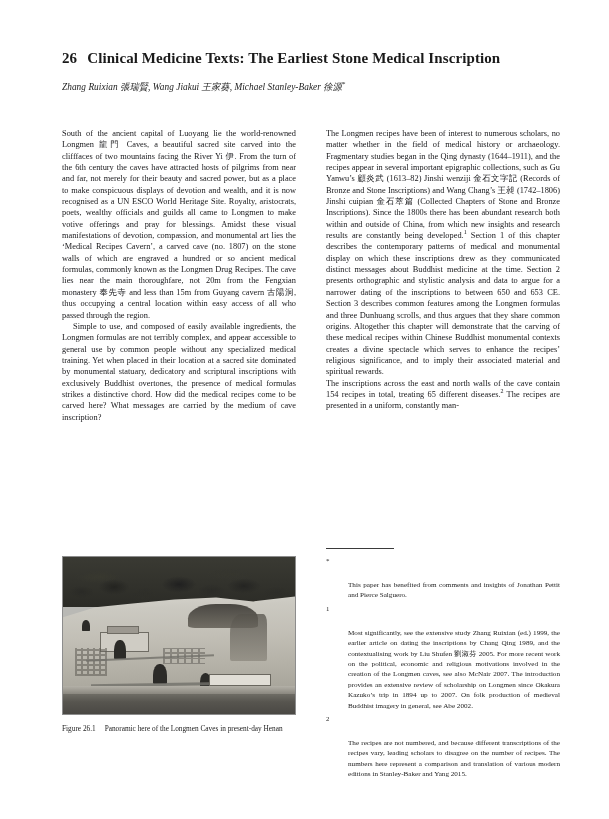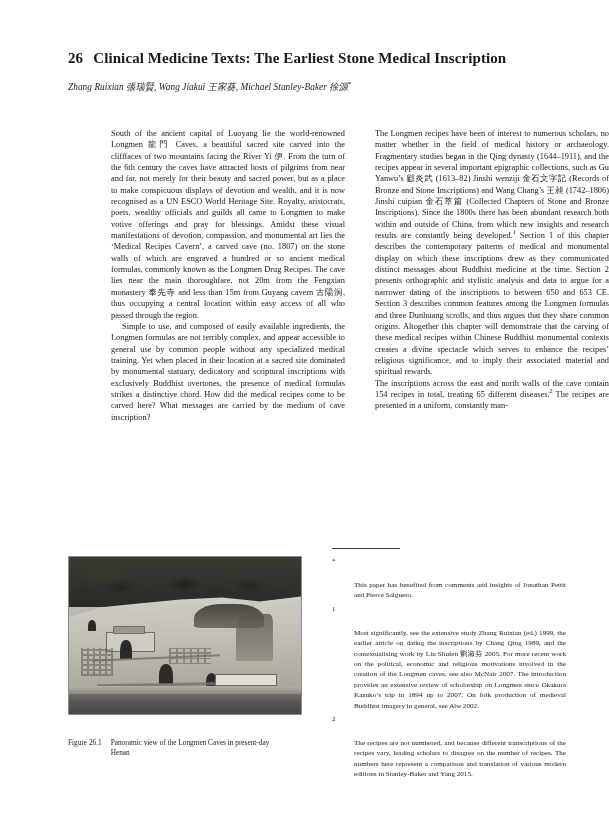--- a/index.html
+++ b/index.html
@@ -11,21 +11,21 @@
     width: 609px;
     height: 819px;
     font-family: "Liberation Serif", "DejaVu Serif", serif;
     color: #1a1a1a;
     position: relative;
     overflow: hidden;
   }
 
   .page {
     position: absolute;
-    left: 12px; top: 0;
+    left: 6px; top: 0;
     width: 568px;
     height: 819px;
     text-decoration: underline;
   }
 
   
   .chapter-head {
     position: absolute;
     left: 56px;
     top: 50px;
@@ -63,21 +63,20 @@
   
   .col {
     position: absolute;
     width: 234px;
     font-size: 8.35px;
     line-height: 11.35px;
     text-align: justify;
     text-justify: inter-word;
     hyphens: manual;
     color: #17171a;
-    margin-left: 43px;
   }
   .col-left  { left: 56px;  top: 128px; }
   .col-right { left: 320px; top: 128px; }
 
   .col p {
     margin: 0;
     text-indent: 0;
   }
   .col p.ind {
     text-indent: 11px;
@@ -174,21 +173,21 @@
     border: 0.5px solid #6a675f;
   }
   .ph-path {
     position: absolute;
     background: #72706a;
     height: 1.6px;
     opacity: .8;
   }
 
   .figure-caption {
-    margin-top: 23px;
+    margin-top: 9px;
     font-size: 7.3px;
     line-height: 10.2px;
     color: #1c1c1c;
     display: flex;
     gap: 9px;
   }
   .figure-caption .fc-label { white-space: nowrap; }
   .figure-caption .fc-text  { max-width: 178px; }
 
   
@@ -272,21 +271,21 @@
       <div class="ph-path" style="left:10%; top:64%; width:55%; transform:rotate(-2.5deg);"></div>
       <div class="ph-path" style="left:12%; top:80%; width:62%; height:3px; transform:rotate(-1deg);"></div>
 
       <div class="ph-bank"></div>
       <div class="ph-pavilion" style="left:63%; bottom:18%; width:26%; height:6%;"></div>
       <div class="ph-water"></div>
     </div>
 
     <div class="figure-caption">
       <span class="fc-label">Figure 26.1</span>
-      <span class="fc-text">Panoramic view of the Longmen Caves in present-day Henan</span>
+      <span class="fc-text">Panoramic here of the Longmen Caves in present-day Henan</span>
     </div>
   </div>
 
   <div class="footnotes">
     <div class="fn-rule"></div>
 
     <div class="fn">
       <span class="fn-marker star">*</span>
       <span class="fn-body">This paper has benefited from comments and insights of Jonathan Pettit and Pierce Salguero.</span>
     </div>

